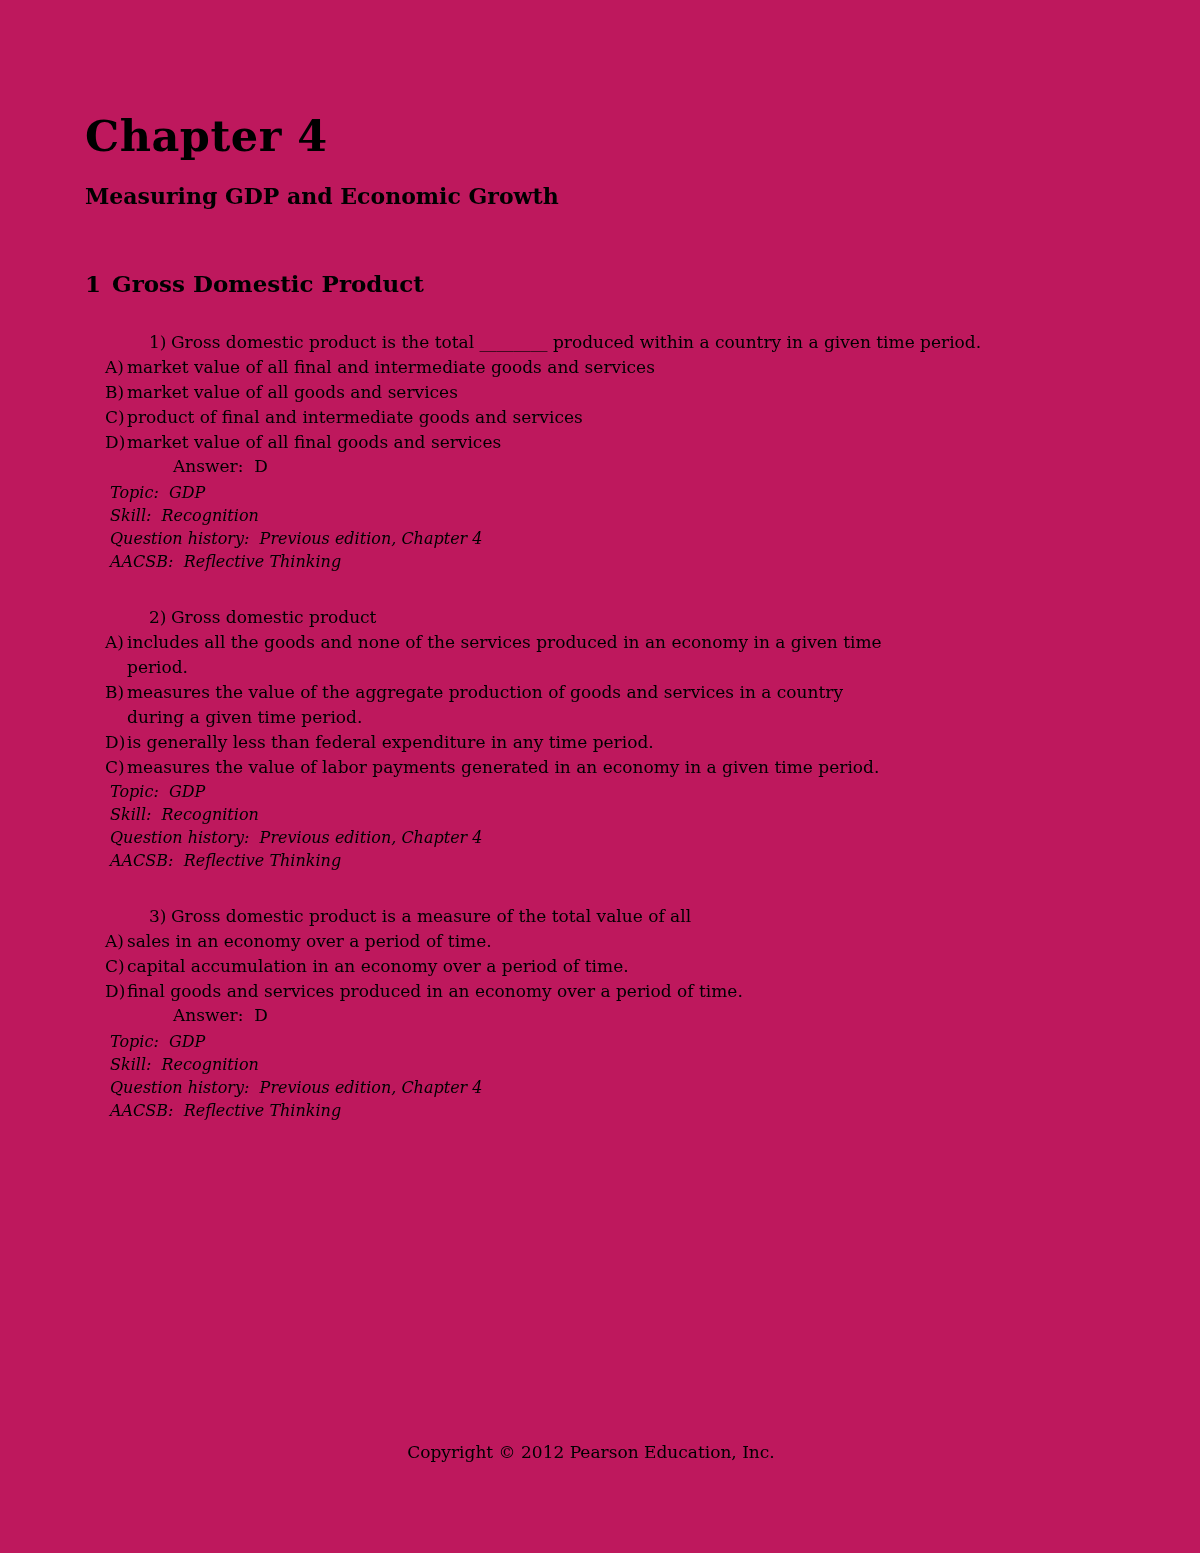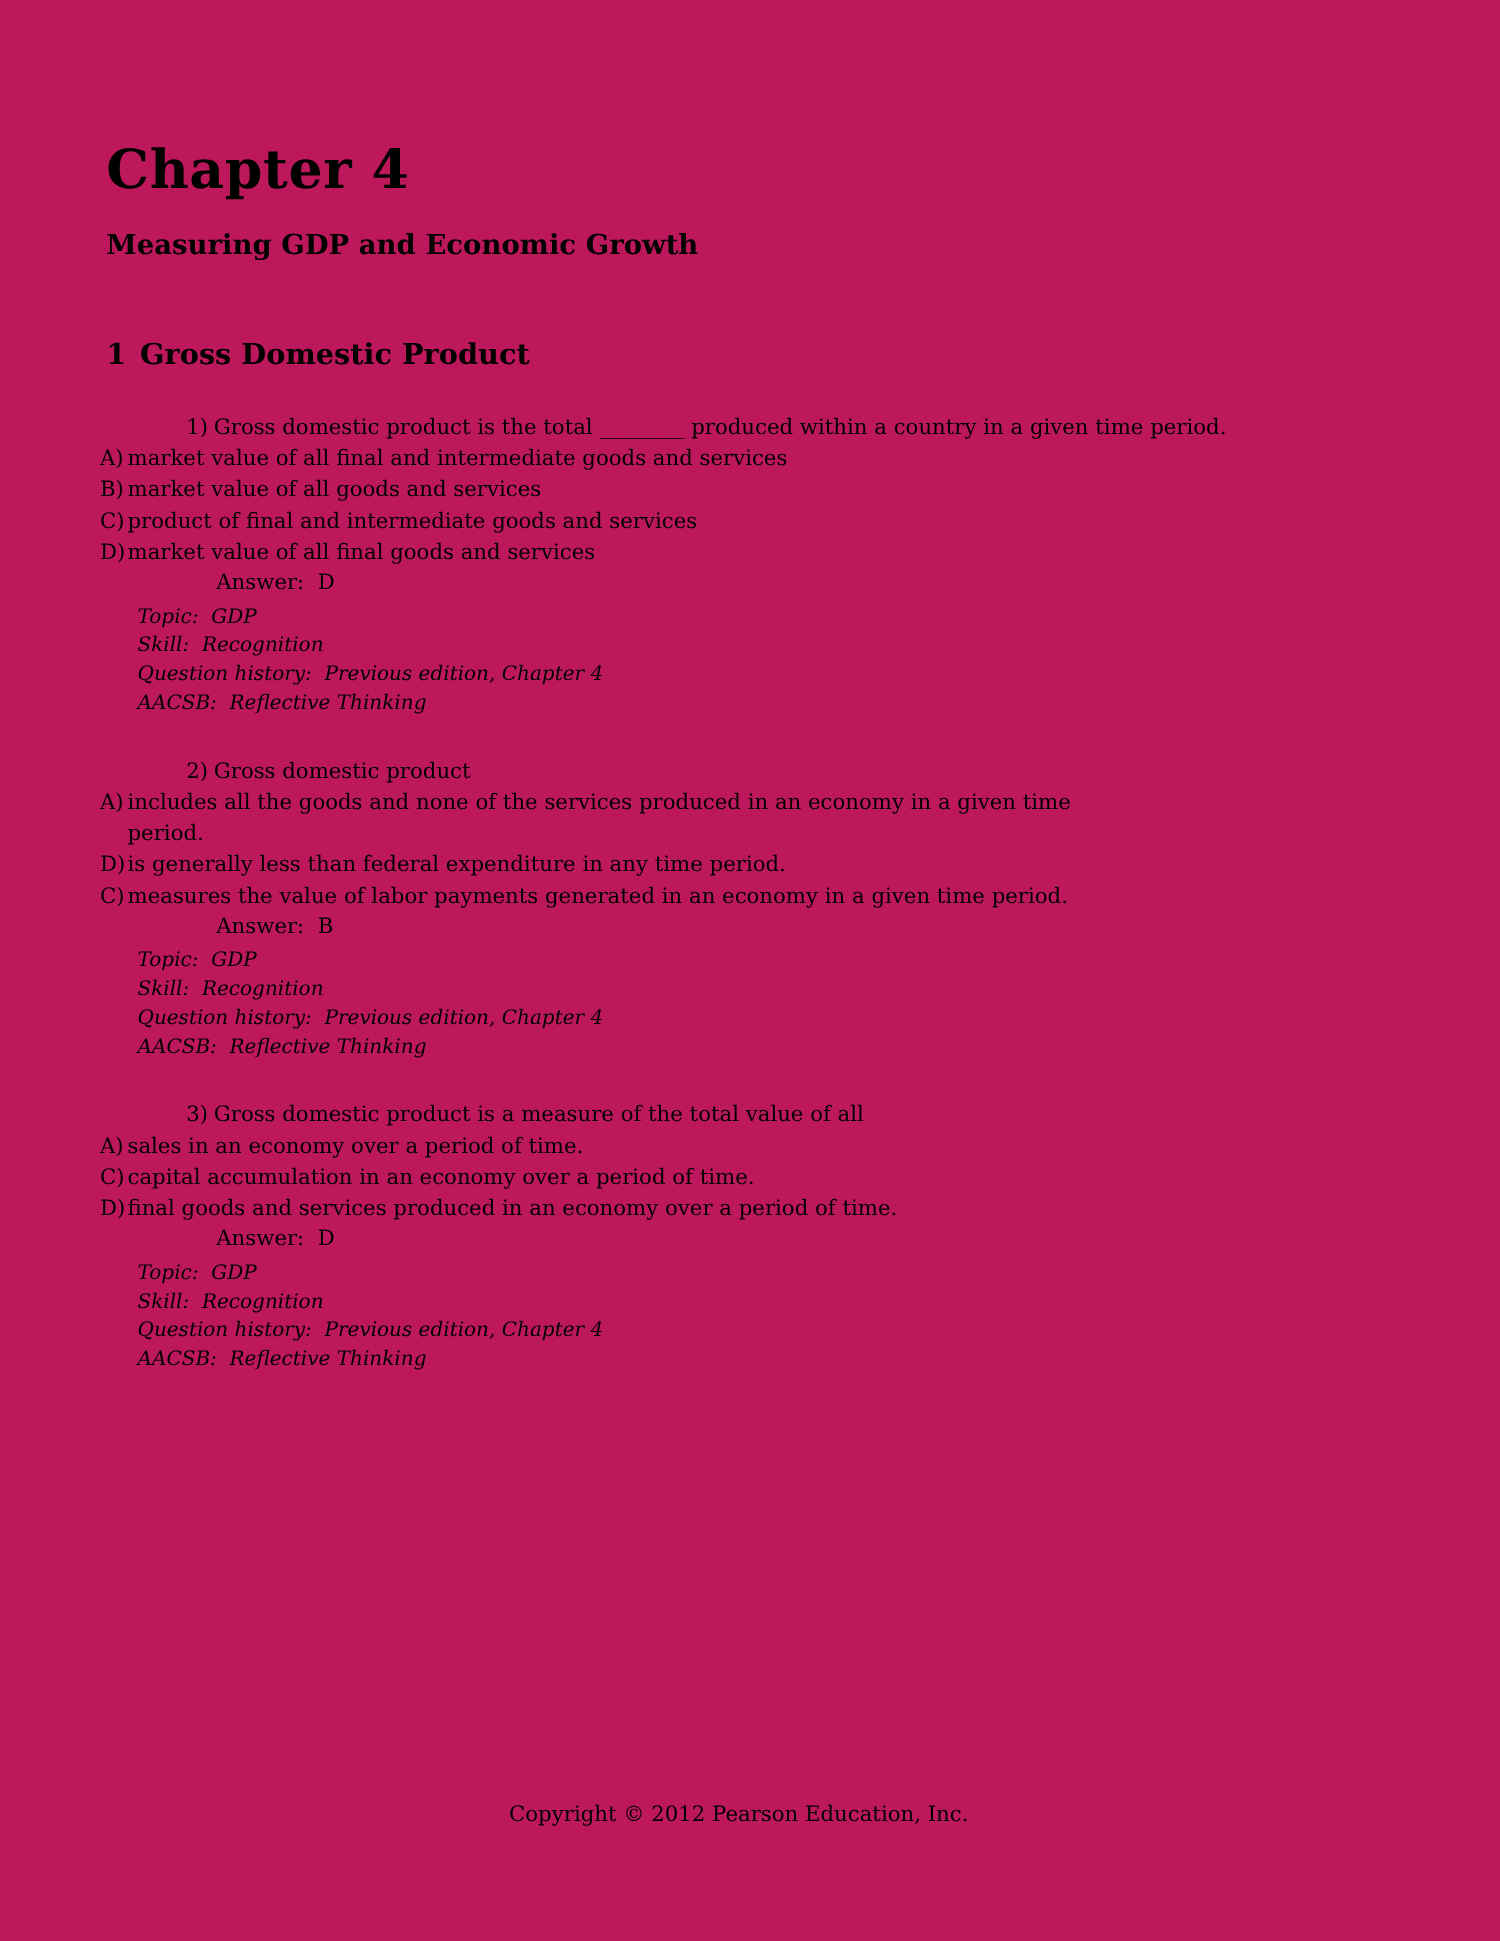--- a/index.html
+++ b/index.html
@@ -47,21 +47,21 @@
     font-size: 17px;
     line-height: 25px;
     margin-top: 32px;
   }
   .q-num, .opt-label {
     display: inline-block;
     width: 22px;
     text-indent: 0;
   }
   .option {
-    margin-left: 80px;
+    margin-left: 105px;
     padding-left: 22px;
     text-indent: -22px;
     max-width: 772px;
     font-size: 17px;
     line-height: 25px;
   }
   .answer-line {
     margin-left: 173px;
     margin-bottom: 3px;
     font-size: 17px;
@@ -108,24 +108,24 @@
     <div class="meta-line">Topic:  GDP</div>
     <div class="meta-line">Skill:  Recognition</div>
     <div class="meta-line">Question history:  Previous edition, Chapter 4</div>
     <div class="meta-line">AACSB:  Reflective Thinking</div>
   </div>
 
   <div class="question">
     <div class="q-stem"><span class="q-num">2)</span><span>Gross domestic product</span></div>
     <div class="options">
       <div class="option"><span class="opt-label">A)</span><span>includes all the goods and none of the services produced in an economy in a given time period.</span></div>
+      <div class="option"><span class="opt-label">B)</span><span>measures the value of the aggregate production of goods and services in a country during a given time period.</span></div>
       <div class="option"><span class="opt-label">D)</span><span>is generally less than federal expenditure in any time period.</span></div>
       <div class="option"><span class="opt-label">C)</span><span>measures the value of labor payments generated in an economy in a given time period.</span></div>
     </div>
-    <div class="answer-line">Answer:  B</div>
     <div class="meta-line">Topic:  GDP</div>
     <div class="meta-line">Skill:  Recognition</div>
     <div class="meta-line">Question history:  Previous edition, Chapter 4</div>
     <div class="meta-line">AACSB:  Reflective Thinking</div>
   </div>
 
   <div class="question">
     <div class="q-stem"><span class="q-num">3)</span><span>Gross domestic product is a measure of the total value of all</span></div>
     <div class="options">
       <div class="option"><span class="opt-label">A)</span><span>sales in an economy over a period of time.</span></div>

